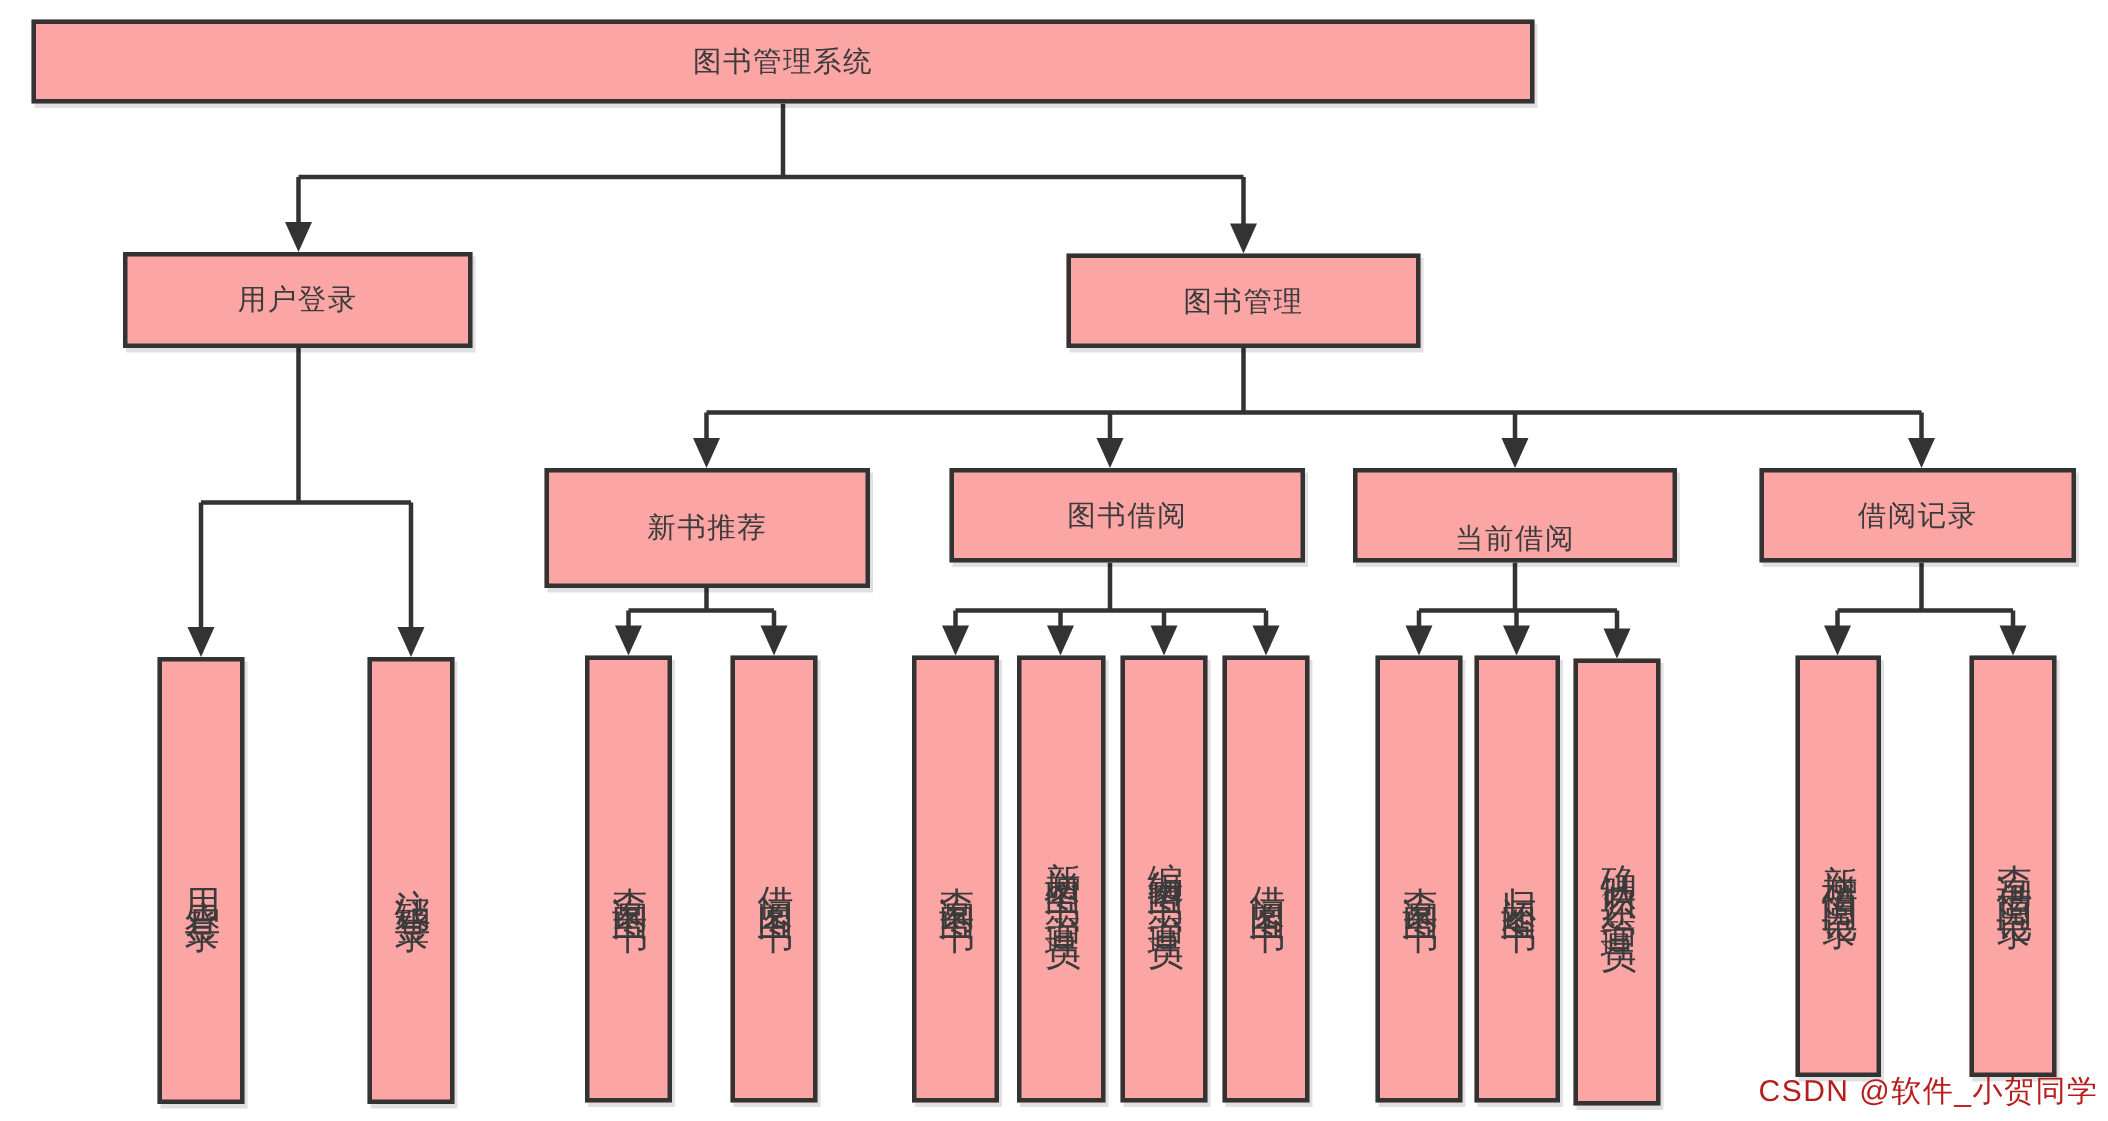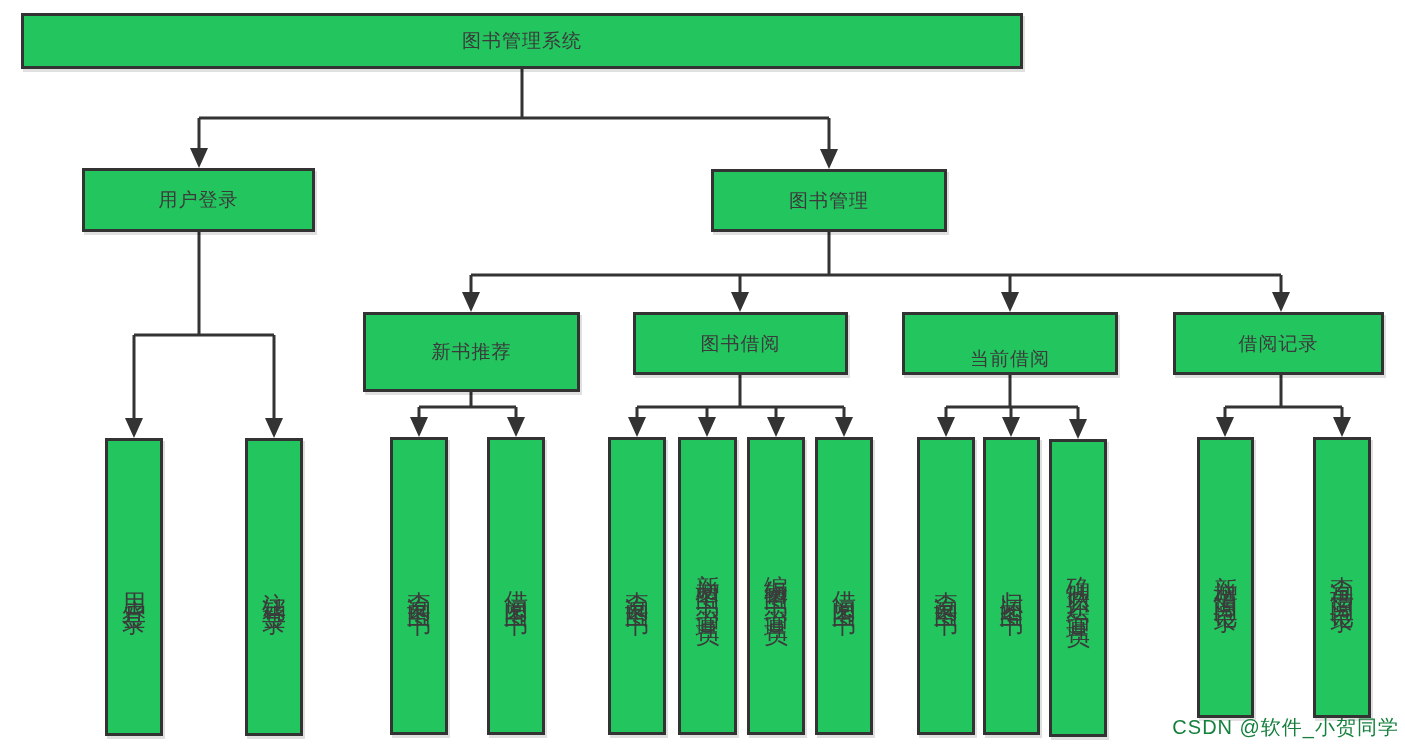--- a/index.html
+++ b/index.html
@@ -2,58 +2,58 @@
 <html><head>
 <meta charset="utf-8">
 <style>
   html,body{margin:0;padding:0;background:#ffffff;}
   .canvas{
     position:relative;width:1405px;height:747px;background:#ffffff;overflow:hidden;
     font-family:"Liberation Sans","DejaVu Sans",sans-serif;color:#3b3b3b;
   }
   .wires{position:absolute;left:0;top:0;width:1405px;height:747px;}
   .node{
-    position:absolute;background:#22c55e;border:3px solid #333333;box-sizing:border-box;
+    position:absolute;background:#fca5a5;border:3px solid #333333;box-sizing:border-box;
     display:flex;align-items:center;justify-content:center;text-align:center;
     box-shadow:2px 3px 0 rgba(0,0,0,0.12);
   }
   .hlabel{font-size:19px;letter-spacing:1px;white-space:nowrap;}
   #root .hlabel{font-size:19px;}
   .leaf span{
     writing-mode:vertical-rl;text-orientation:mixed;
     font-size:24px;letter-spacing:7px;line-height:1;white-space:nowrap;
   }
   
   #root{left:21px;top:13px;width:1002px;height:56px;}
   
   #l2-0{left:82px;top:168px;width:233px;height:64px;}
   #l2-1{left:711px;top:169px;width:236px;height:63px;}
   
   #l3-0{left:363px;top:312px;width:217px;height:80px;}
-  #l3-1{left:633px;top:312px;width:215px;height:63px;}
+  #l3-1{left:633px;top:312px;width:237px;height:63px;}
   #l3-2{left:902px;top:312px;width:216px;height:63px;align-items:flex-end;}
   #l3-3{left:1173px;top:312px;width:211px;height:63px;align-items:center;}
   
   .leaf{width:58px;height:298px;top:437px;}
   #lf-0{left:105px;top:438px;}
   #lf-1{left:245px;top:438px;}
   #lf-2{left:390px;}
   #lf-3{left:487px;}
   #lf-4{left:608px;}
   #lf-5{left:678px;width:59px;}
   #lf-6{left:747px;}
   #lf-7{left:815px;}
   #lf-8{left:917px;}
   #lf-9{left:983px;width:57px;}
   #lf-10{left:1049px;top:439px;}
   #lf-11{left:1197px;width:57px;height:281px;}
   #lf-12{left:1313px;height:281px;}
   .watermark{
     position:absolute;right:6px;bottom:6px;font-size:20px;letter-spacing:1px;
-    color:#15803d;white-space:nowrap;
+    color:#b91c1c;white-space:nowrap;
   }
 </style>
 </head>
 <body>
 
 <div class="canvas">
 
   <svg class="wires" viewBox="0 0 1405 747" xmlns="http://www.w3.org/2000/svg" aria-hidden="true">
 
     <path d="M522 69 V118 M199 118 H829 M199 118 V154 M829 118 V155

